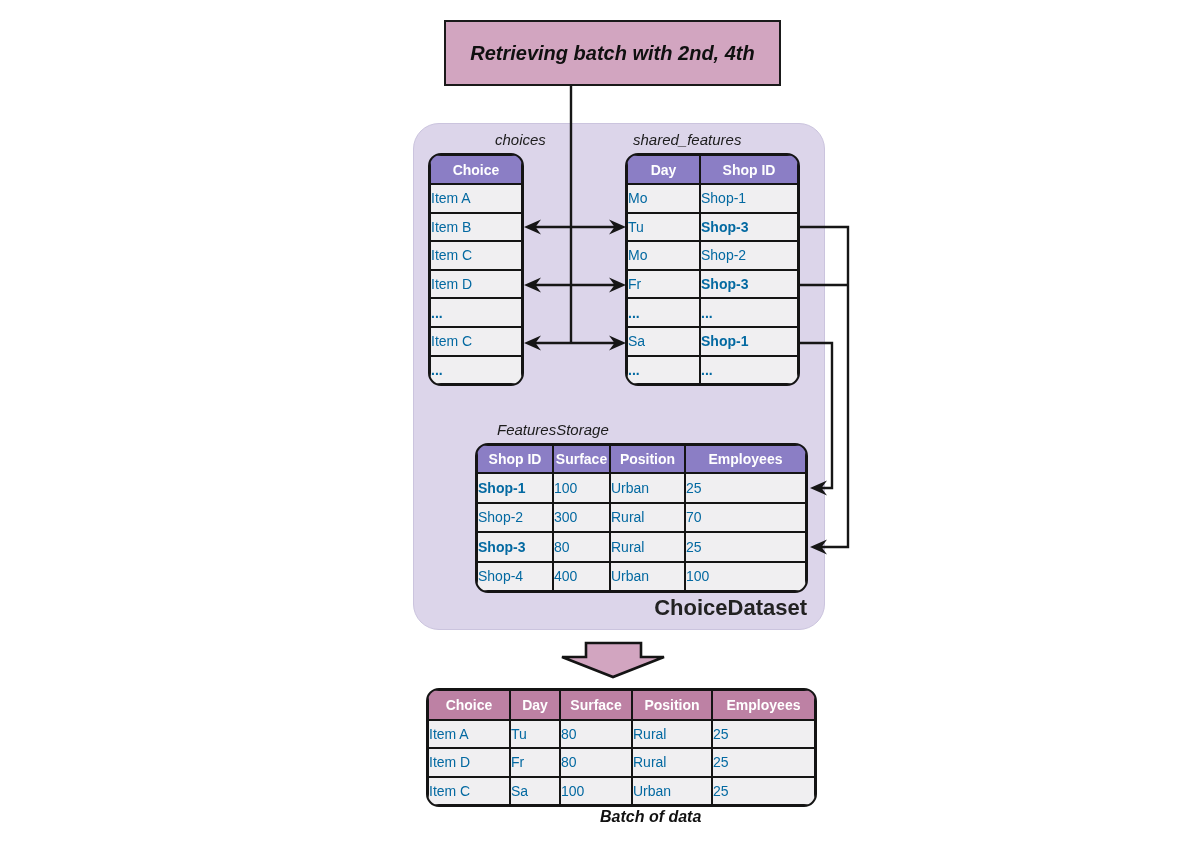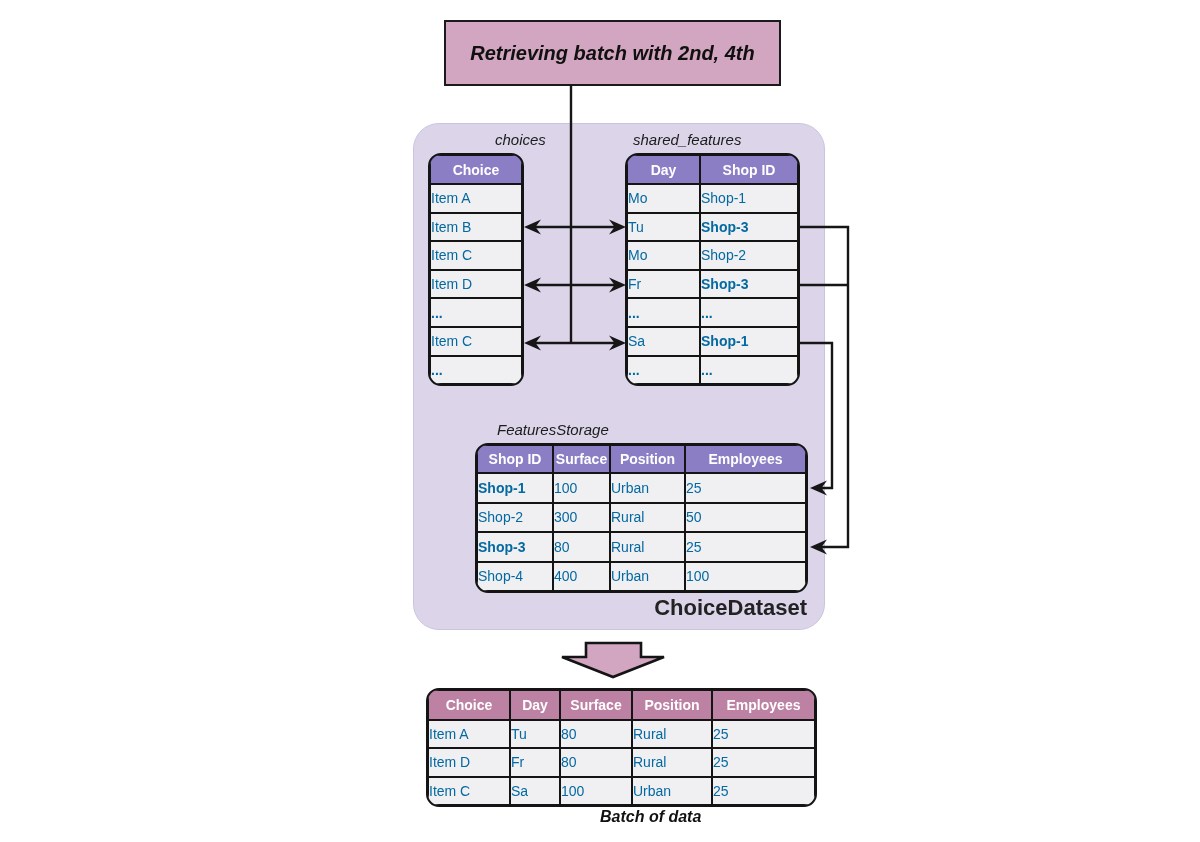--- a/index.html
+++ b/index.html
@@ -188,21 +188,21 @@
           <tr>
             <td class="b">Shop-1</td>
             <td>100</td>
             <td>Urban</td>
             <td>25</td>
           </tr>
           <tr>
             <td>Shop-2</td>
             <td>300</td>
             <td>Rural</td>
-            <td>50</td>
+            <td>70</td>
           </tr>
           <tr>
             <td class="b">Shop-3</td>
             <td>80</td>
             <td>Rural</td>
             <td>25</td>
           </tr>
           <tr>
             <td>Shop-4</td>
             <td>400</td>

